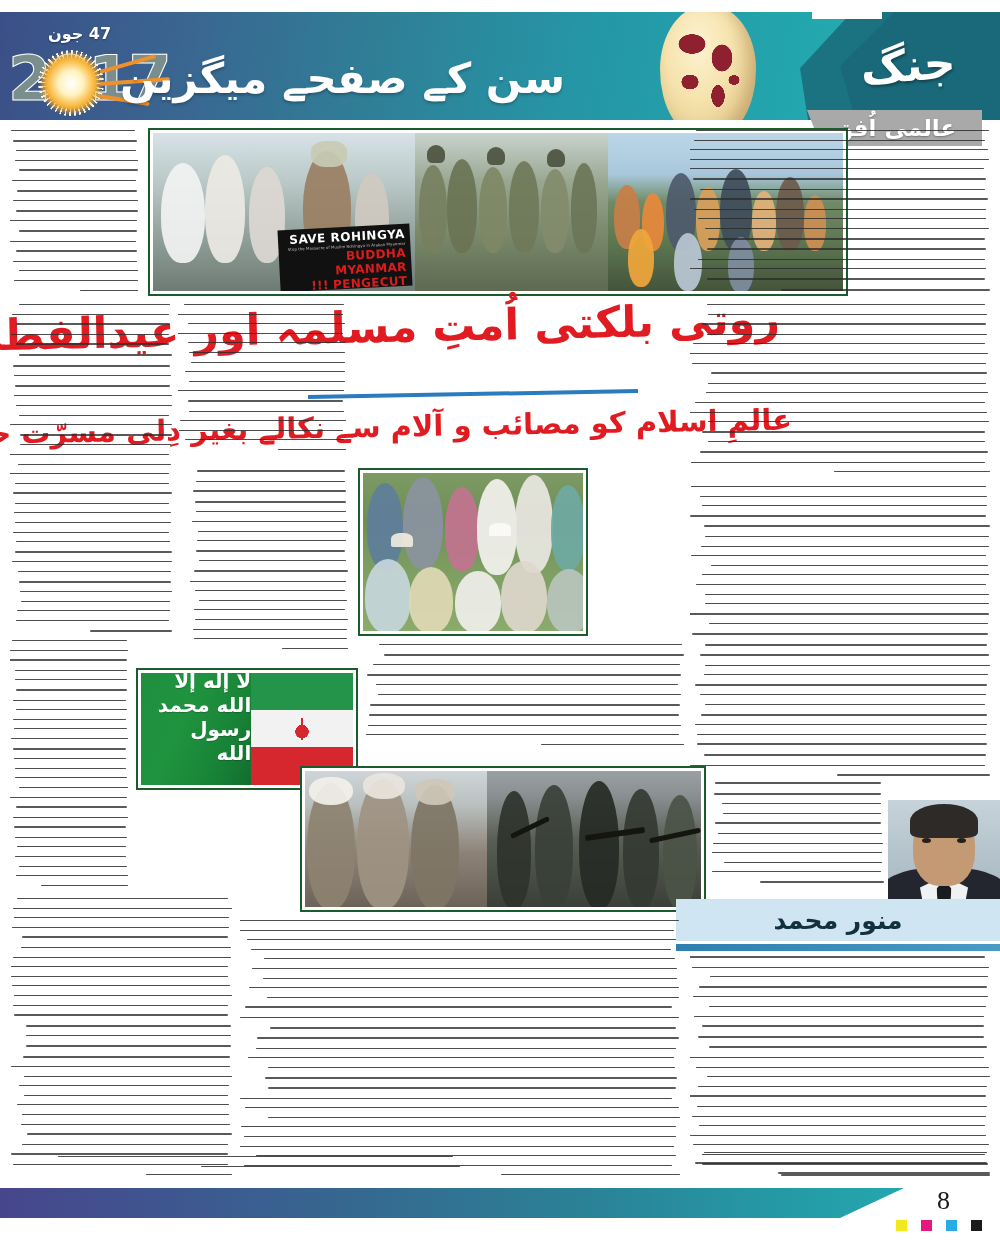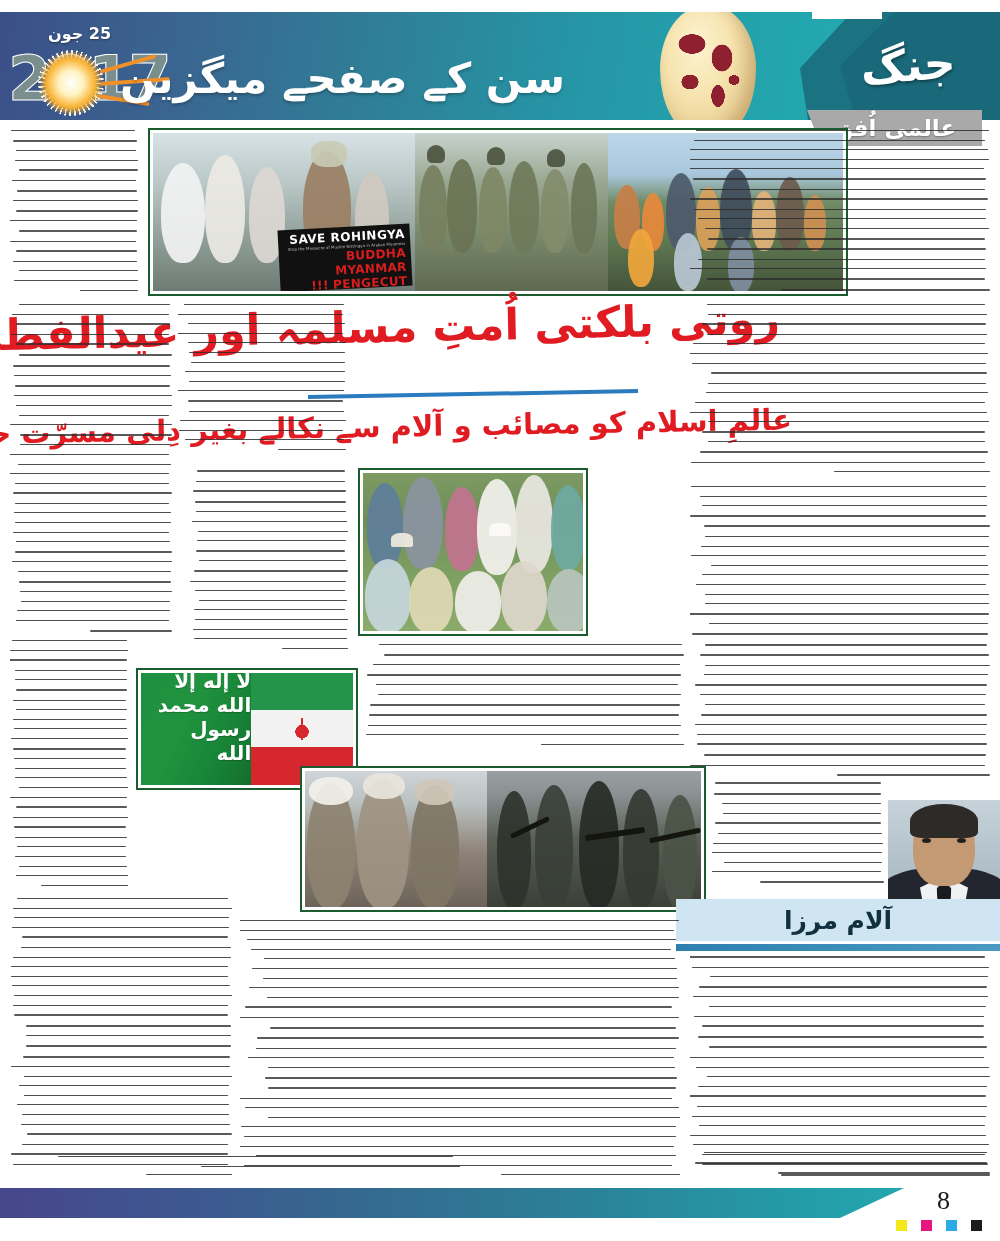--- a/index.html
+++ b/index.html
@@ -414,21 +414,21 @@
 </head>
 <body>
 
 <div class="page">
 
   <div class="hairline-top"></div>
 
   <div class="masthead">
 
     <div class="logo-2017">
-      <div class="date-tag">25 جون</div>
+      <div class="date-tag">47 جون</div>
       <div class="big2017">2017</div>
       <div class="sunburst"></div>
       <div class="sun-ray" style="left:92px; top:46px; width:58px; transform:rotate(-16deg);"></div>
       <div class="sun-ray" style="left:92px; top:58px; width:70px; transform:rotate(-4deg);"></div>
       <div class="sun-ray" style="left:90px; top:70px; width:52px; transform:rotate(9deg);"></div>
       <div class="urdu-script">سن کے صفحے میگزین</div>
     </div>
 
     <div class="apple-stem"></div>
     <div class="apple"></div>
@@ -549,21 +549,21 @@
       <div class="p-shirt"></div>
       <div class="p-tie"></div>
       <div class="p-head"></div>
       <div class="p-hair"></div>
       <div class="p-eye" style="left:34px;"></div>
       <div class="p-eye" style="right:34px;"></div>
     </div>
   </div>
 
   <div class="byline-band">
-    <span class="byline-name">آلام مرزا</span>
+    <span class="byline-name">منور محمد</span>
   </div>
   <div class="byline-rule"></div>
 
   <div class="col" style="left:690px; top:130px; width:300px; height:166px;" title="ایک اور ماہِ رمضان اختتام کو پہنچا اور عید آن پہنچی، لیکن اسلامی دُنیا کی صورتِ حال میں کوئی تبدیلی نظر نہیں آ رہی، بلکہ بہت سے مبصرین کی رائے تو یہ ہے کہ صورتِ حال خراب سے خراب تر ہو رہی ہے۔ پہلے یہ احساس تو ہوتا تھا کہ ہمارے مسلمان بھائی کسی ایسے یا آزمائش سے گزر رہے ہیں، لیکن اب یہ احساس بھی ختم ہوتا جا رہا ہے۔ شام میں جاری خانہ جنگی کو سات سال مکمل ہونے کو ہیں۔">
       <div class="tline" style="width: 97.6854%; margin-right: 0.3%;"></div>
       <div class="tline" style="width: 96.8526%; margin-right: 1.8%;"></div>
       <div class="tline" style="width: 99.8353%; margin-right: 0.7%;"></div>
       <div class="tline" style="width: 99.6402%; margin-right: 0.4%;"></div>
       <div class="tline" style="width: 98.7158%; margin-right: 2%;"></div>
       <div class="tline s1" style="width: 97.8578%; margin-right: 1.3%;"></div>

